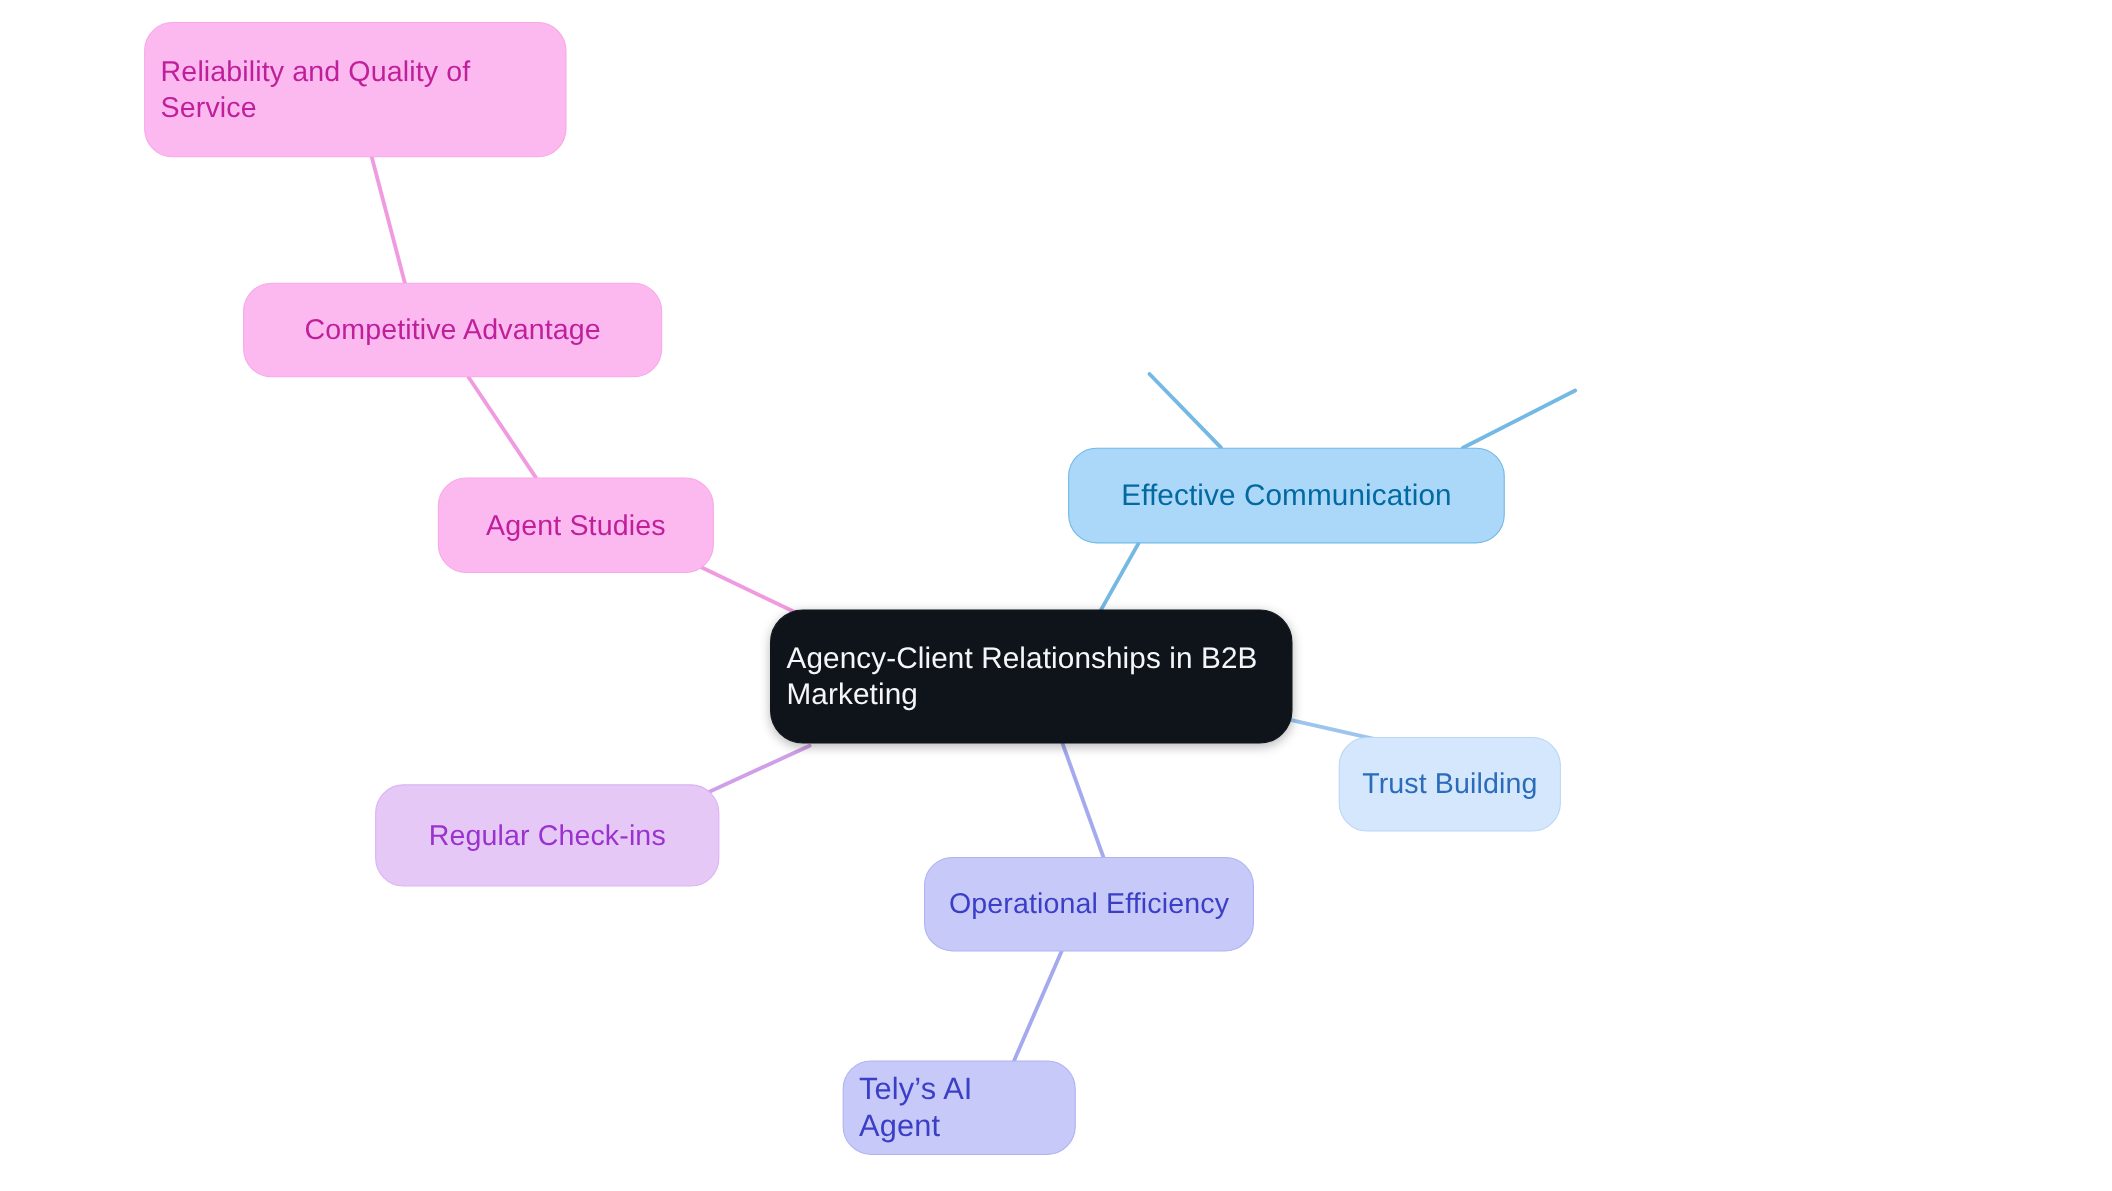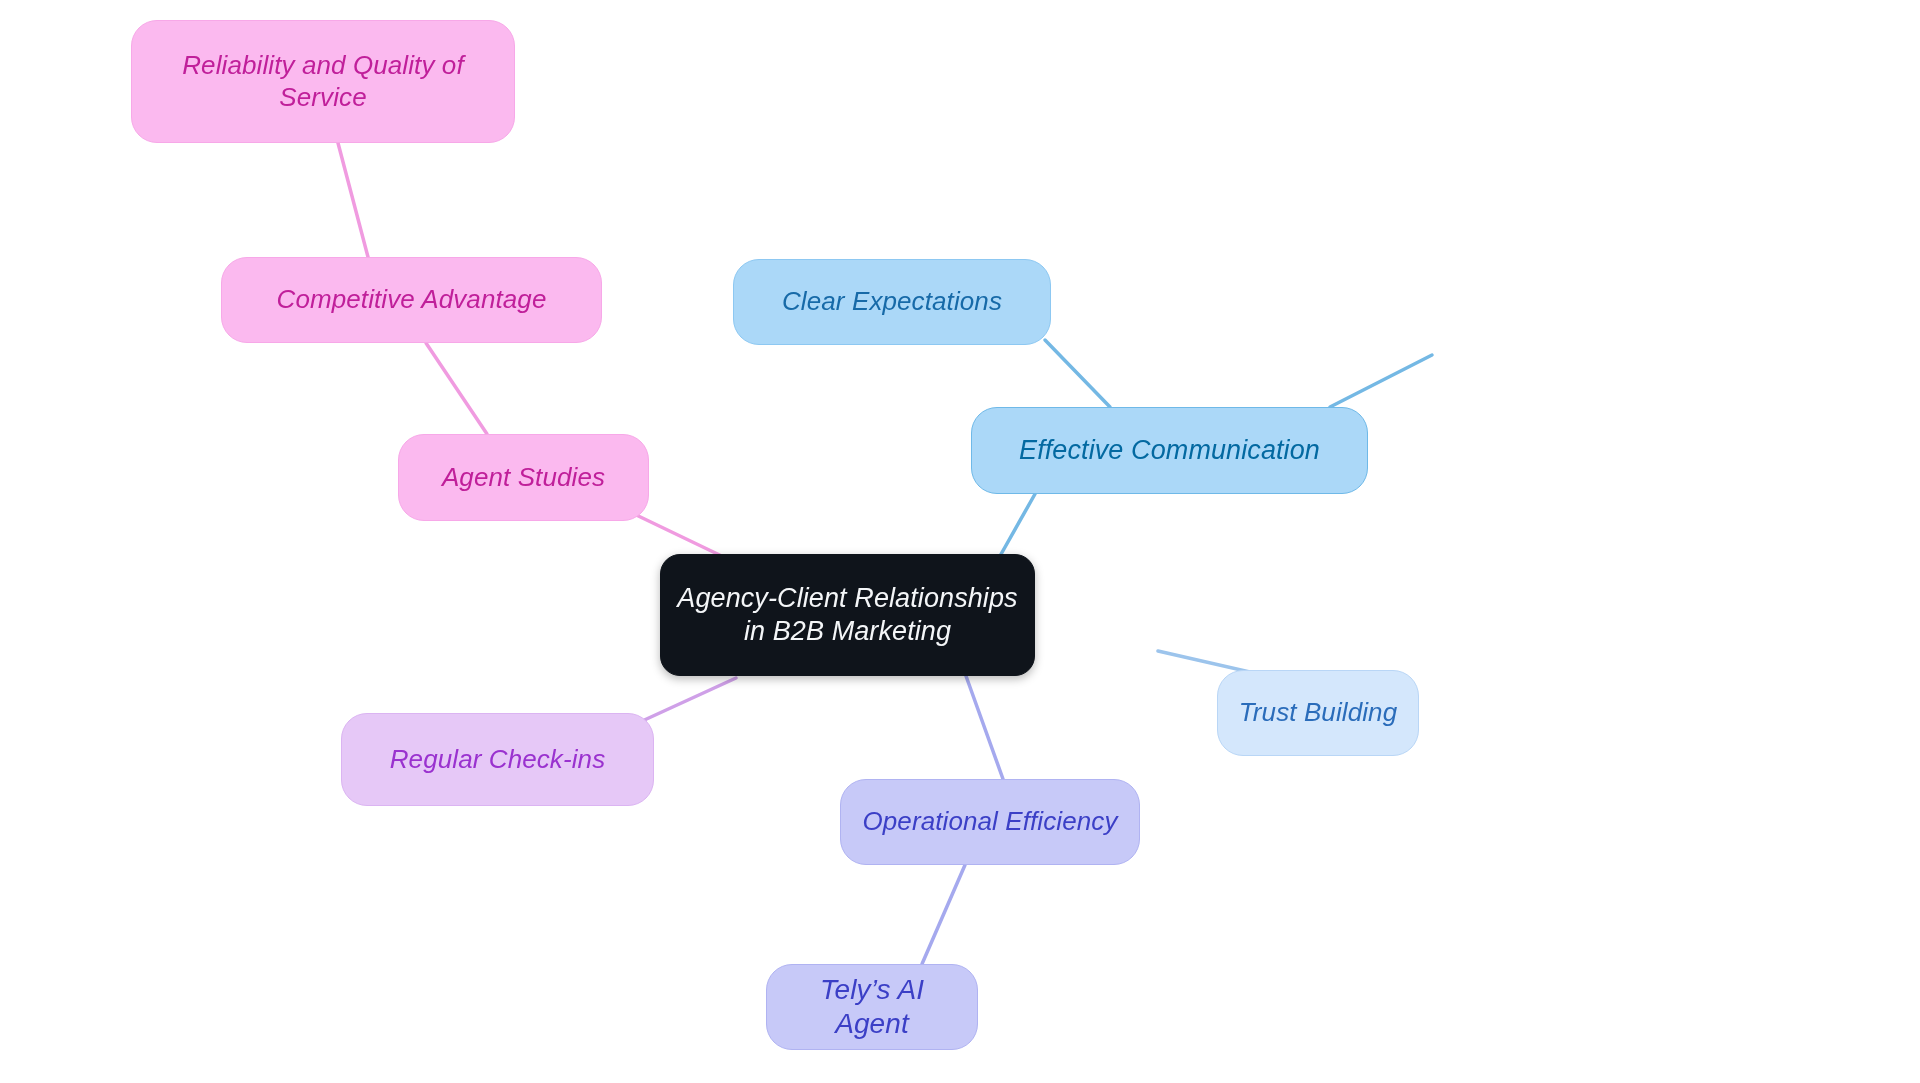--- a/index.html
+++ b/index.html
@@ -22,42 +22,40 @@
     inset: 0;
     width: 1920px;
     height: 1083px;
   }
   .node {
     position: absolute;
     box-sizing: border-box;
     display: flex;
     align-items: center;
     justify-content: center;
-    text-align: center;
     border-radius: 26px;
     border-style: solid;
     border-width: 1.5px;
     line-height: 1.22;
     letter-spacing: 0.1px;
     user-select: none;
     padding: 16px 14px;
-    font-style: italic;
   }
   .node-label {
     display: block;
     white-space: pre-line;
   }
 
   
   .n-root {
-    left: 660px;
+    left: 700px;
     top: 554px;
-    width: 375px;
+    width: 475px;
     height: 122px;
-    border-radius: 20px;
+    border-radius: 30px;
     background: #0f141b;
     border-color: #0f141b;
     color: #f4f6f8;
     font-size: 27px;
     box-shadow: 0 3px 10px rgba(0,0,0,0.28);
   }
 
   
   .n-reliability {
     left: 131px;
@@ -200,23 +198,20 @@
   </div>
 
   <div class="node n-case">
     <span class="node-label">Agent Studies</span>
   </div>
 
   <div class="node n-checkins">
     <span class="node-label">Regular Check-ins</span>
   </div>
 
-  <div class="node n-expectations">
-    <span class="node-label">Clear Expectations</span>
-  </div>
 
   <div class="node n-effective">
     <span class="node-label">Effective Communication</span>
   </div>
 
 
   <div class="node n-trust">
     <span class="node-label">Trust Building</span>
   </div>
 

